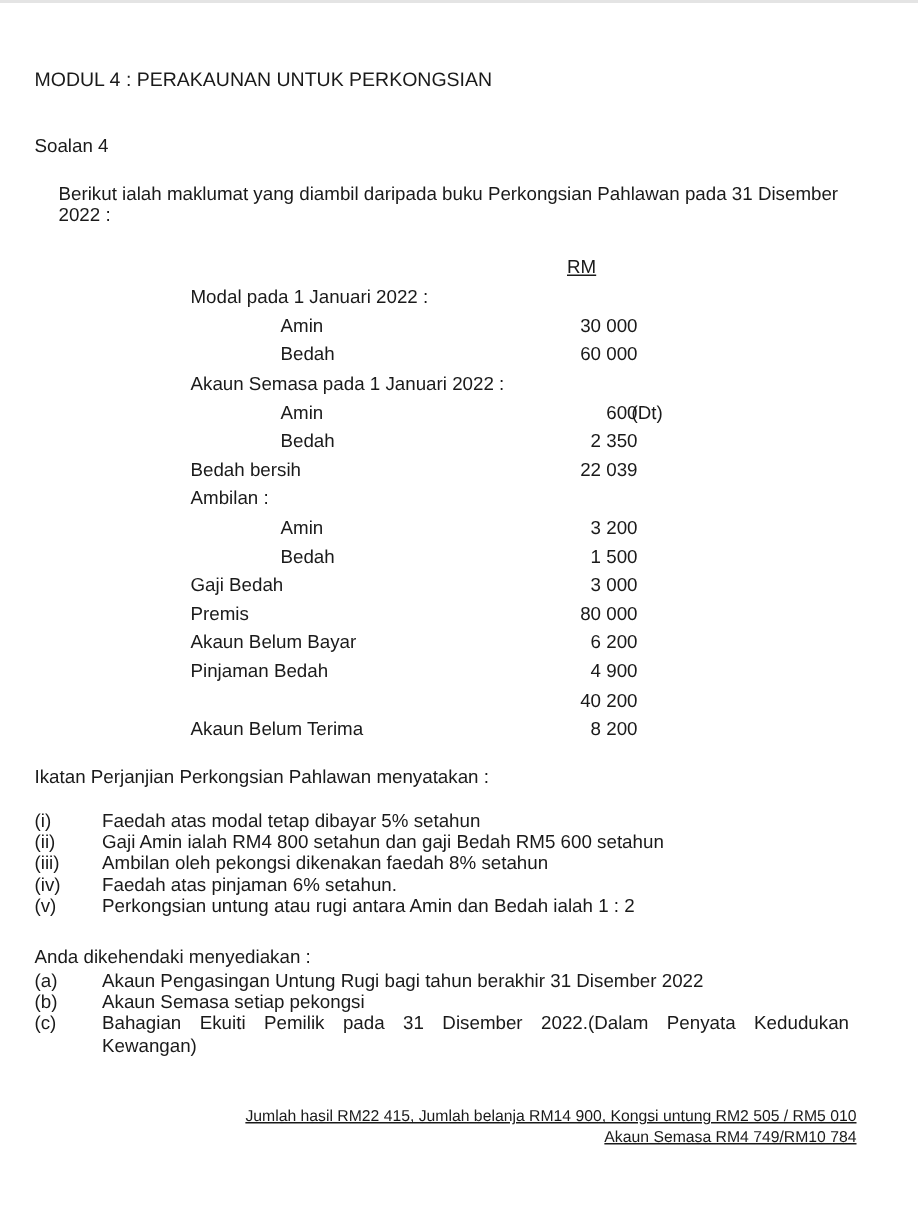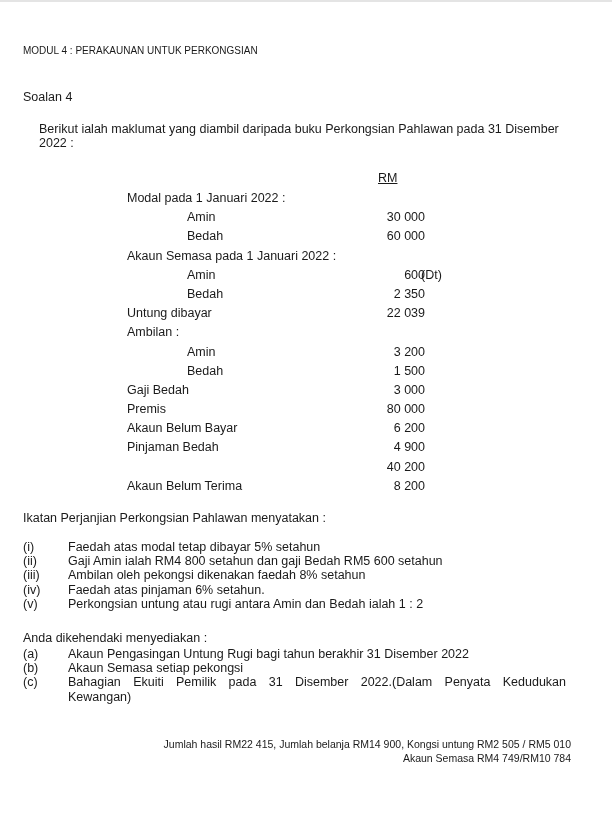--- a/index.html
+++ b/index.html
@@ -1,39 +1,39 @@
 <!DOCTYPE html>
 <html><head>
 <meta charset="utf-8">
 <style>
   html, body { margin:0; padding:0; background:#ffffff; }
   body { width:612px; height:817px; position:relative; overflow:hidden;
          font-family:"Liberation Sans", sans-serif; color:#1a1a1a; font-size:12.5px; }
   .topline { position:absolute; left:0; top:0; width:612px; height:2px; background:#e4e4e4; }
   .abs { position:absolute; white-space:nowrap; }
-  .module { left:23px; top:45px; font-size:10px; }
+  .module { left:23px; top:45px; font-size:13px; }
   .soalan { left:23px; top:90px; }
   .intro { left:23px; top:122px; width:550px; white-space:normal; line-height:14px;margin-left:16px; }
   .rmhead { left:378px; top:171px;text-decoration:underline; }
   .table { position:absolute; left:127px; top:189px; width:330px; }
   .row { position:relative; height:19.2px; line-height:19.2px; }
   .row .label { position:absolute; left:0; }
   .row .label.indent { left:12px;margin-left:48px; }
   .row .val { position:absolute; right:32px; text-align:right; }
   .row .note { position:absolute; left:294px; }
   .ikatan { left:23px; top:511px; }
   .list { position:absolute; left:23px; width:550px; }
   .li { position:relative; height:14.2px; line-height:14.2px; }
   .li .num { position:absolute; left:0; }
   .li .txt { position:absolute; left:45px; white-space:nowrap; }
   .li .txt.justify { white-space:normal; text-align:justify; text-align-last:justify; width:498px; }
   .li.tall { height:30px; }
   .li .txt2 { position:absolute; left:45px; top:14.2px; }
   .anda { left:23px; top:631px; }
-  .answers { position:absolute; right:41px; top:738px; text-align:right; font-size:10.5px; line-height:13.5px; }
+  .answers { position:absolute; right:41px; top:738px; text-align:right; font-size:10.5px; line-height:13.5px;text-decoration:underline; }
 </style>
 </head>
 <body>
 
 <div class="topline"></div>
 
 <div class="abs module">MODUL 4 : PERAKAUNAN UNTUK PERKONGSIAN</div>
 <div class="abs soalan">Soalan 4</div>
 <div class="abs intro">Berikut ialah maklumat yang diambil daripada buku Perkongsian Pahlawan pada 31 Disember 2022 :</div>
 
@@ -64,21 +64,21 @@
       <span class="label indent">Amin</span>
       <span class="val">600</span>
       <span class="note">(Dt)</span>
     </div>
     <div class="row">
       <span class="label indent">Bedah</span>
       <span class="val">2 350</span>
       <span class="note"></span>
     </div>
     <div class="row">
-      <span class="label">Untung dibayar</span>
+      <span class="label">Bedah bersih</span>
       <span class="val">22 039</span>
       <span class="note"></span>
     </div>
     <div class="row">
       <span class="label">Ambilan :</span>
       <span class="val"></span>
       <span class="note"></span>
     </div>
     <div class="row">
       <span class="label indent">Amin</span>

